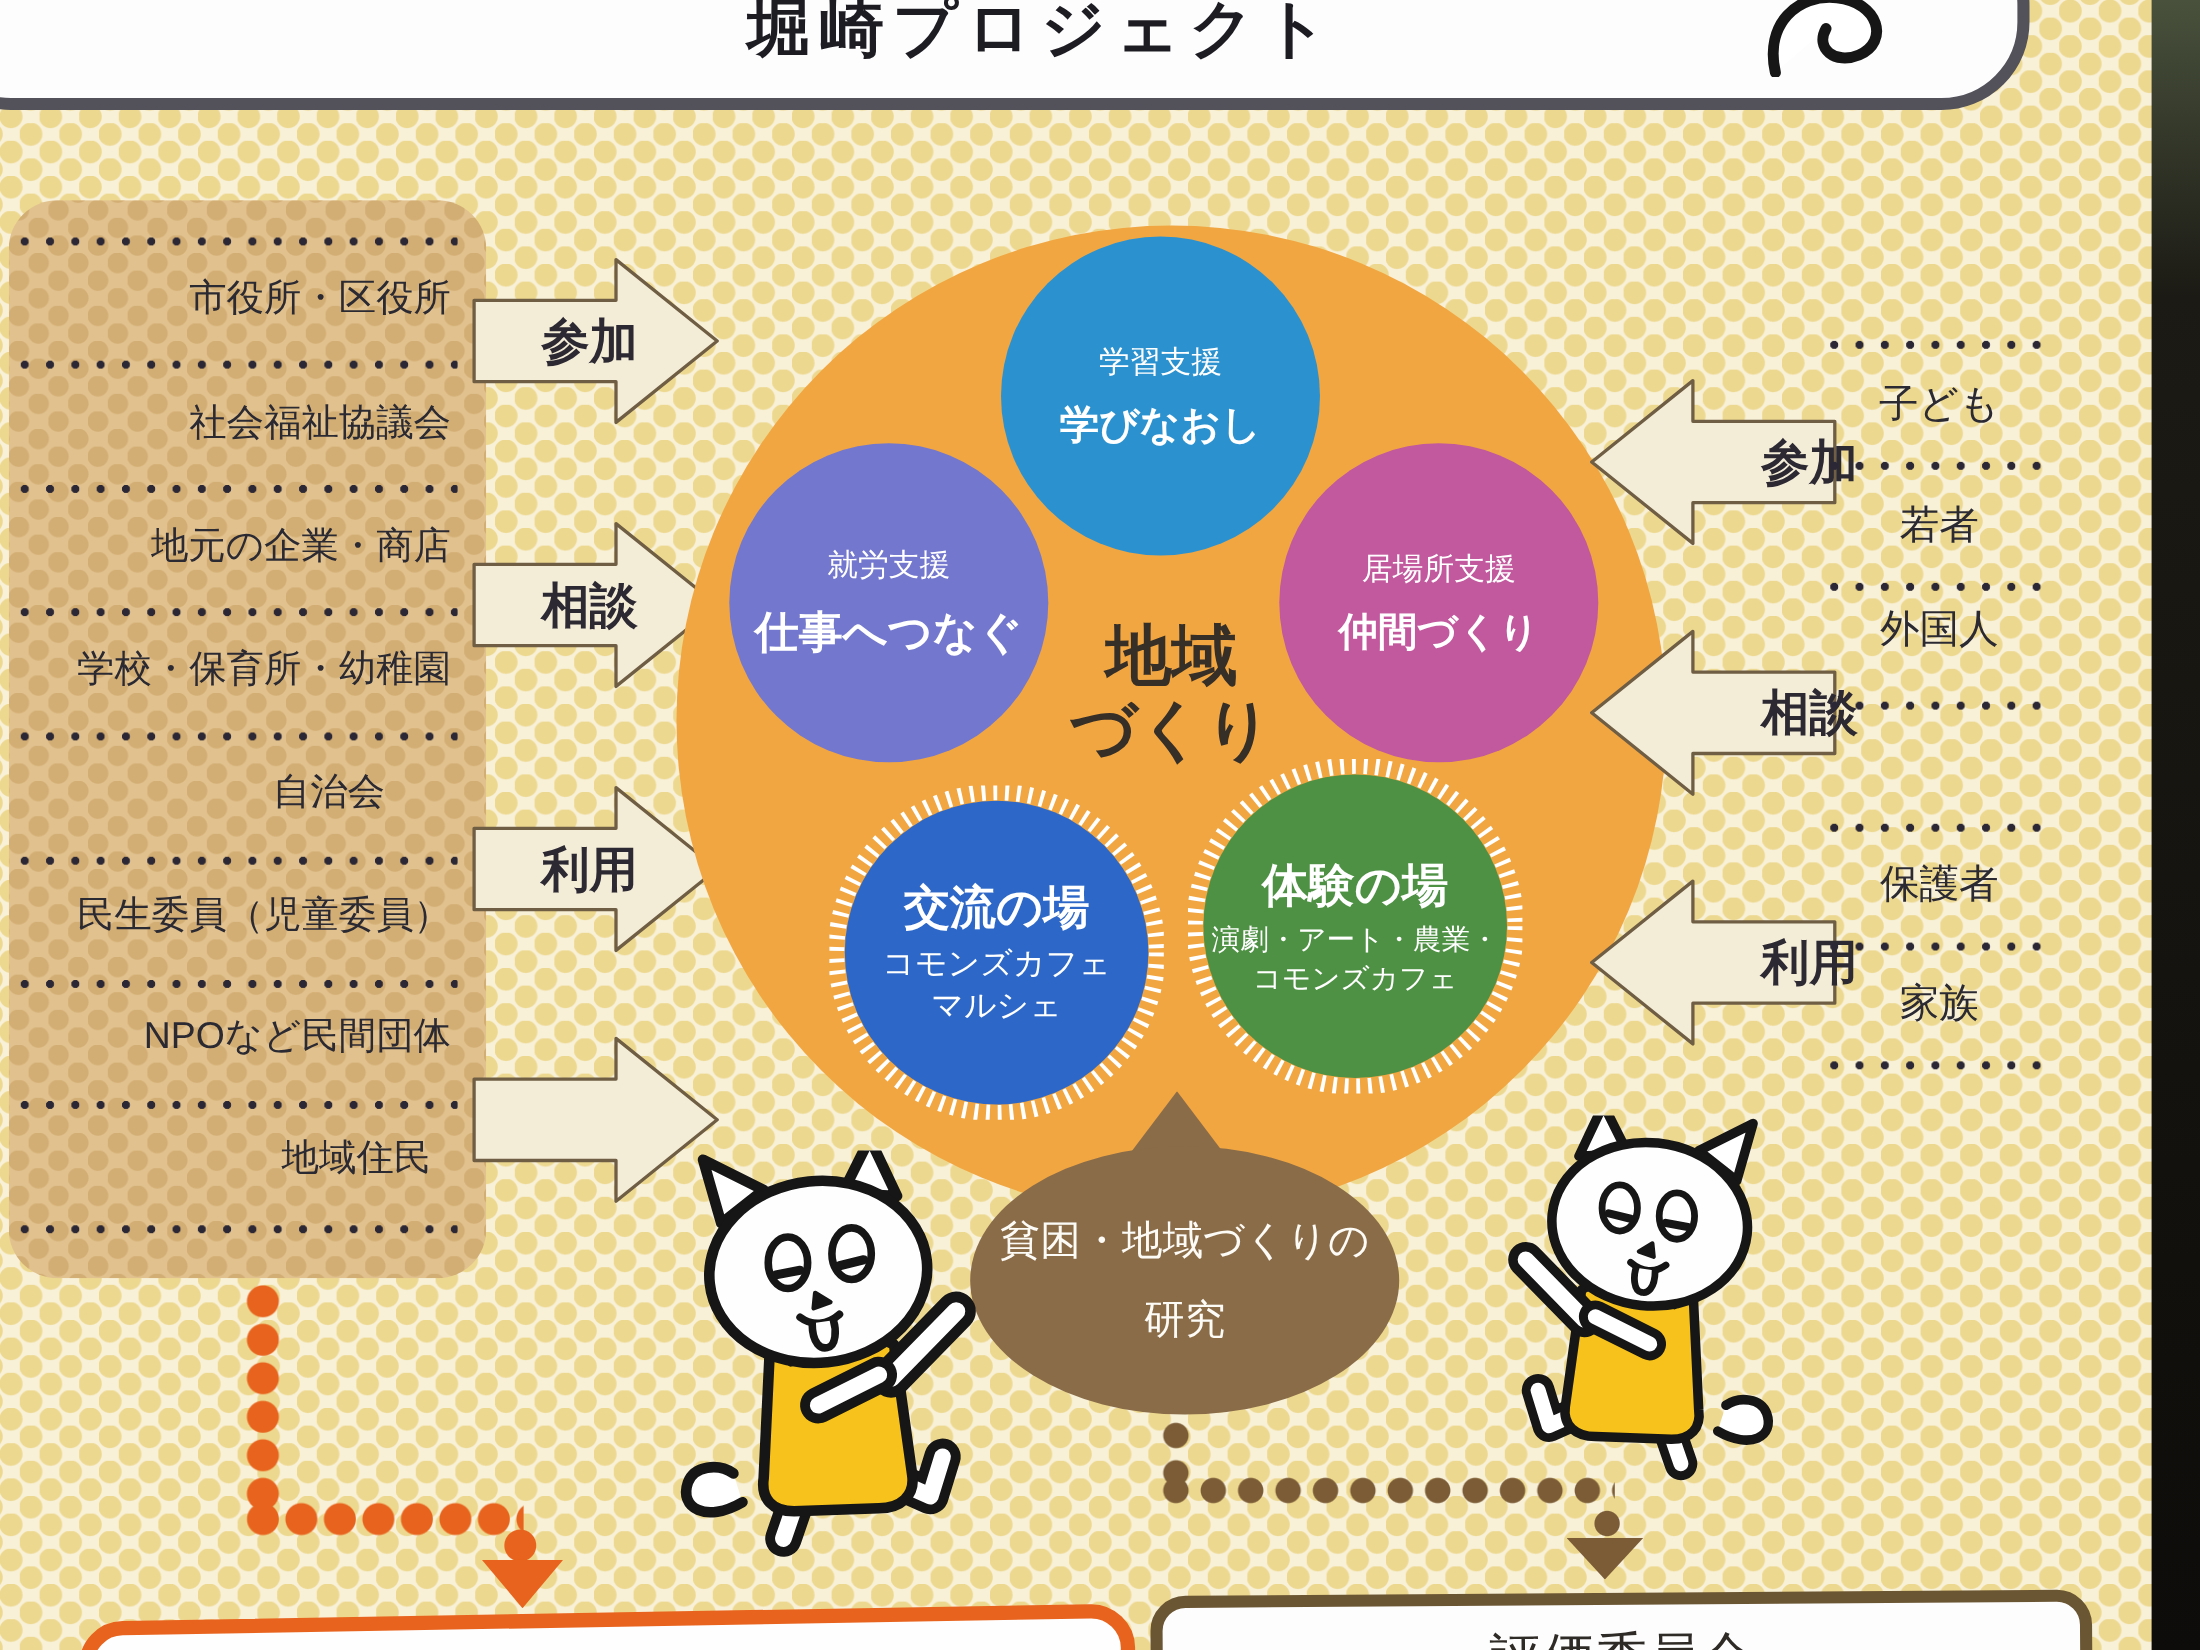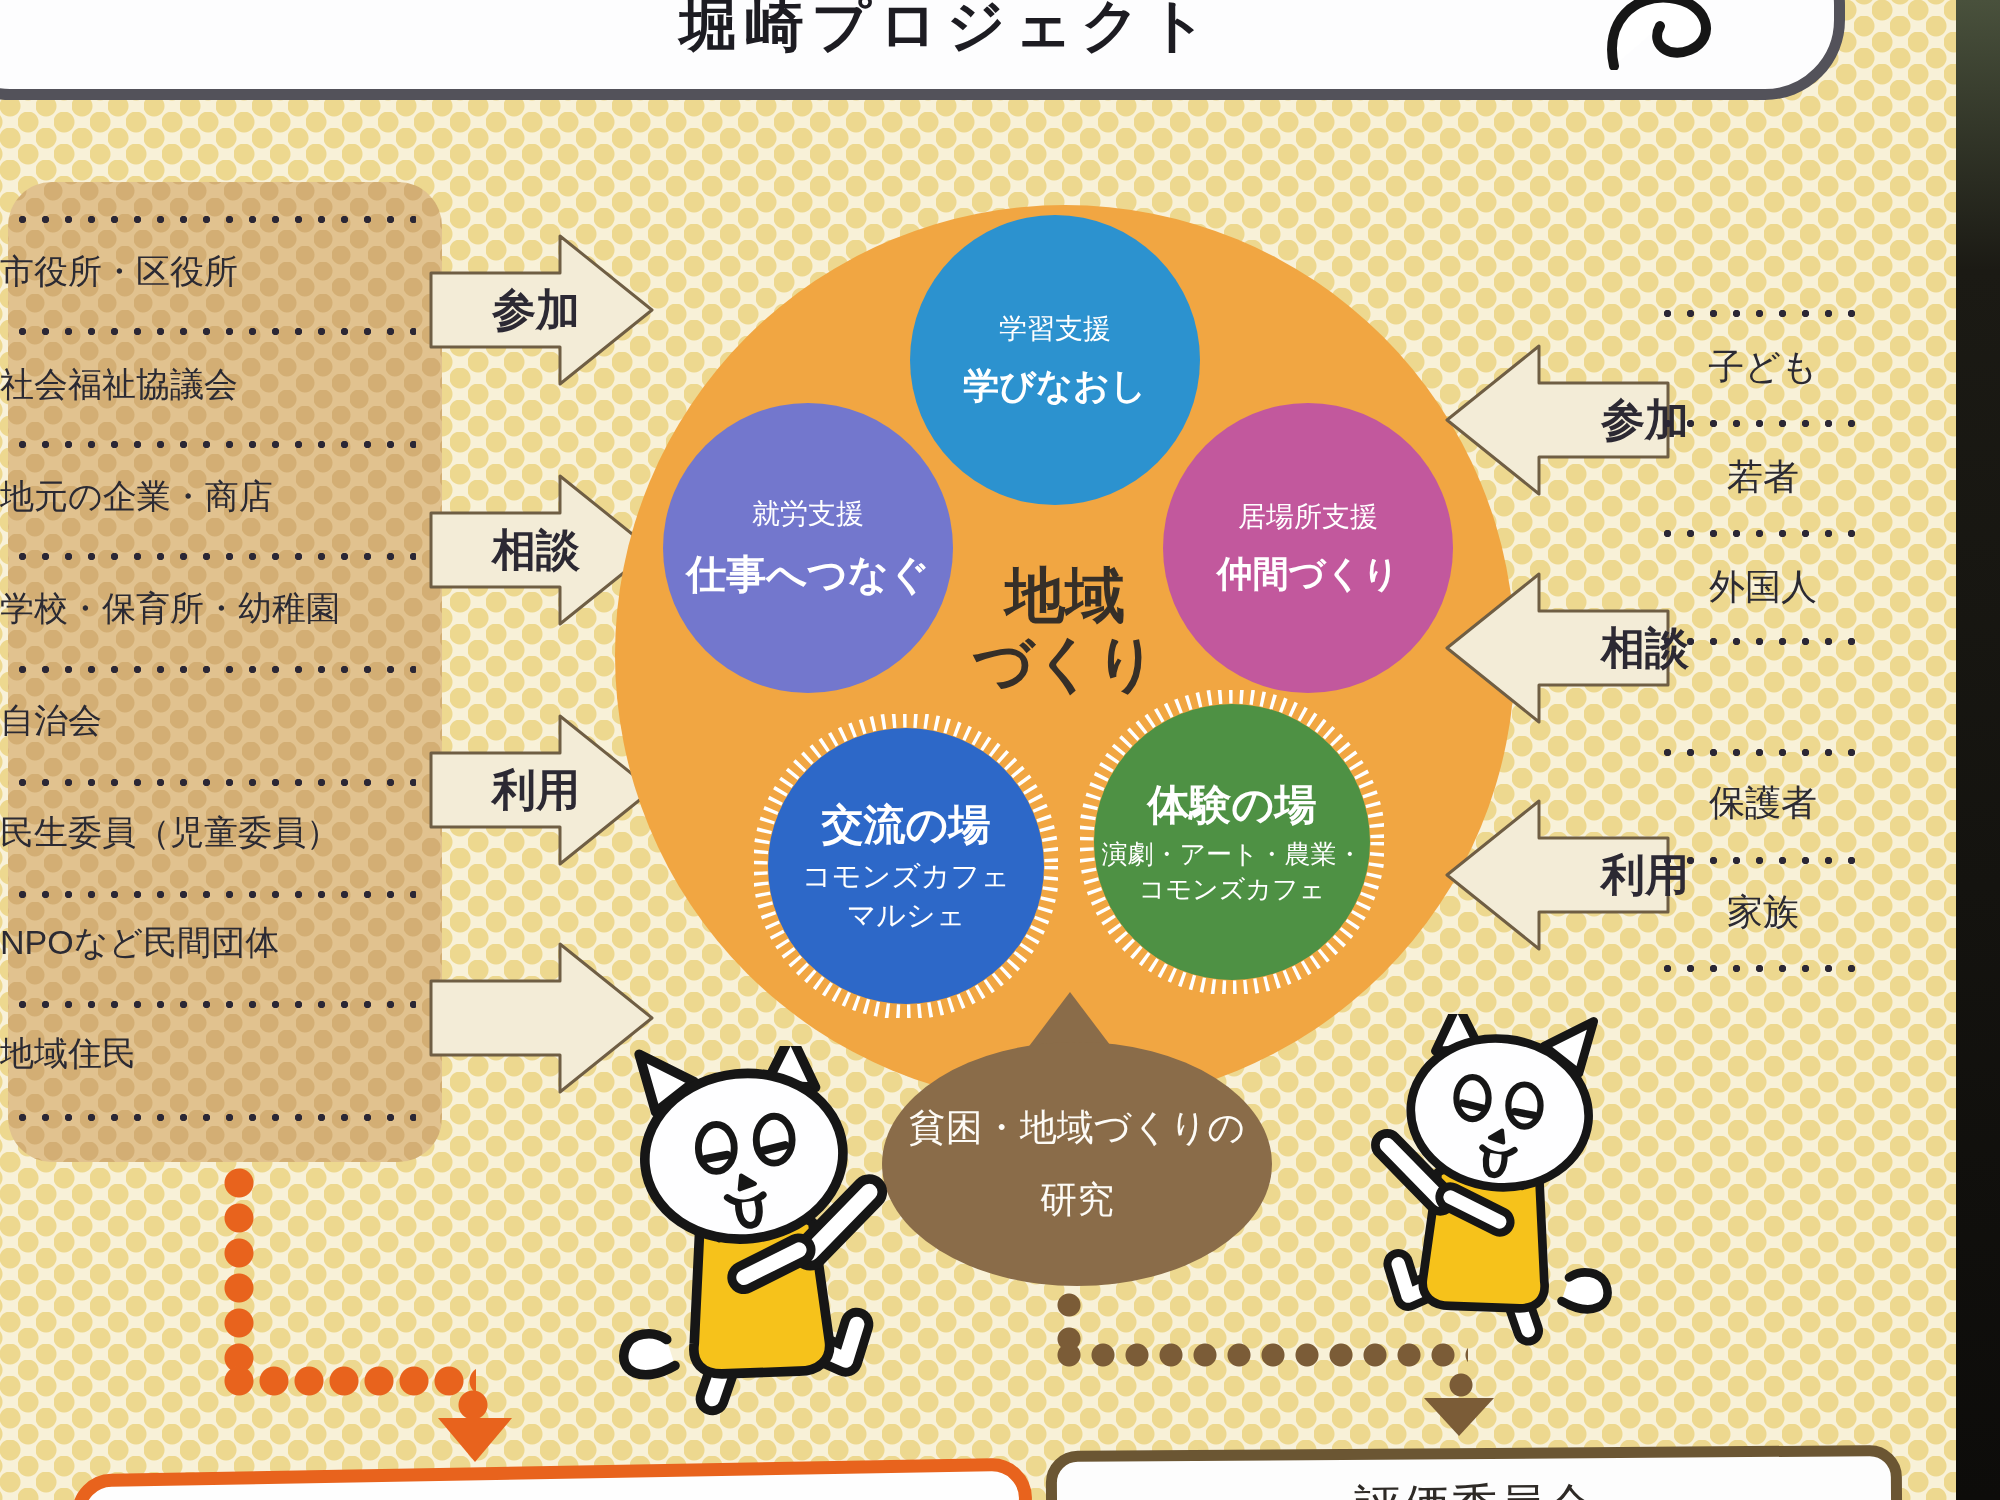--- a/index.html
+++ b/index.html
@@ -27,21 +27,21 @@
   
   #lpanel{left:8px;top:182px;width:434px;height:980px;border-radius:44px;
     background-color:#e1c28f;
     background-image:
       radial-gradient(circle at 9px 9px,#d3ae74 9px,rgba(0,0,0,0) 10px),
       radial-gradient(circle at 9px 9px,#d3ae74 9px,rgba(0,0,0,0) 10px);
     background-size:36px 32px;background-position:0 0,18px 16px;}
   .sep{height:9px;background-image:radial-gradient(circle at 4.5px 4.5px,#2b2735 3.4px,rgba(0,0,0,0) 4px);
     background-size:23px 9px;background-repeat:repeat-x;}
   .lsep{left:18px;width:398px;}
-  .litem{left:0;width:410px;height:46px;line-height:46px;text-align:left;
+  .litem{left:0;width:410px;height:46px;line-height:46px;text-align:right;
     font-size:34px;font-weight:500;color:#2b2a33;}
   
   .arrow{width:228px;height:164px;}
   .arrow svg{position:absolute;inset:0;}
   .arrow .lab{position:absolute;top:0;height:164px;display:flex;align-items:center;justify-content:center;
     font-size:44px;font-weight:600;color:#2c2933;margin-left:41px;}
   .arrowL .lab{left:2px;width:130px;}
   .arrowR svg{transform:scaleX(-1);}
   .arrowR .lab{left:96px;width:130px;}
   
@@ -220,21 +220,21 @@
 
   <div class="abs sep rsep" style="top:309px"></div>
   <div class="abs sep rsep" style="top:419px"></div>
   <div class="abs sep rsep" style="top:529px"></div>
   <div class="abs sep rsep" style="top:637px"></div>
   <div class="abs sep rsep" style="top:748px"></div>
   <div class="abs sep rsep" style="top:856px"></div>
   <div class="abs sep rsep" style="top:964px"></div>
   <div class="abs ritem" style="top:345px">子ども</div>
   <div class="abs ritem" style="top:455px">若者</div>
-  <div class="abs ritem" style="top:565px">外国人</div>
+  <div class="abs ritem" style="top:550px">外国人</div>
   <div class="abs ritem" style="top:781px">保護者</div>
   <div class="abs ritem" style="top:890px">家族</div>
 
   <div id="neck" class="abs"></div>
   <div id="blob" class="abs">
     <div class="l1">貧困・地域づくりの</div>
     <div class="l2">研究</div>
   </div>
 
   <div class="abs odotsV"></div>

